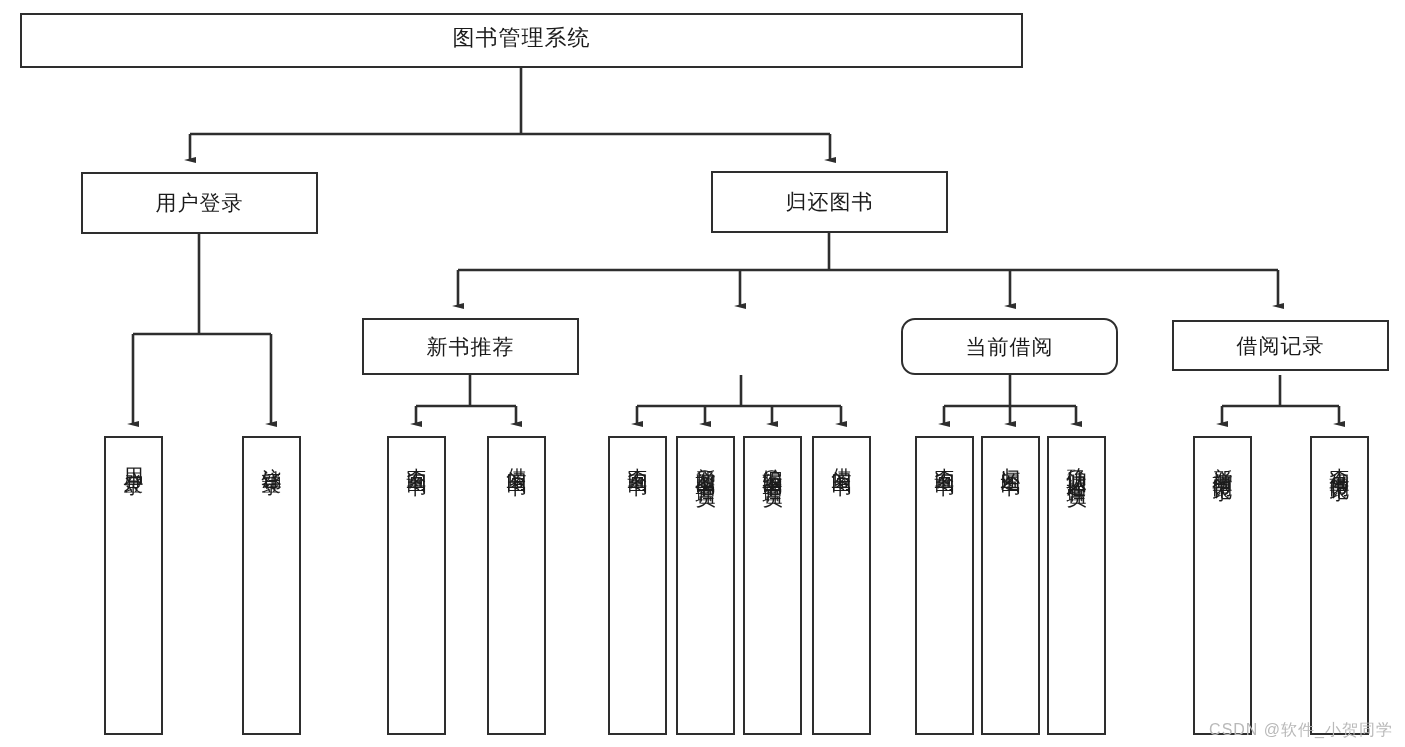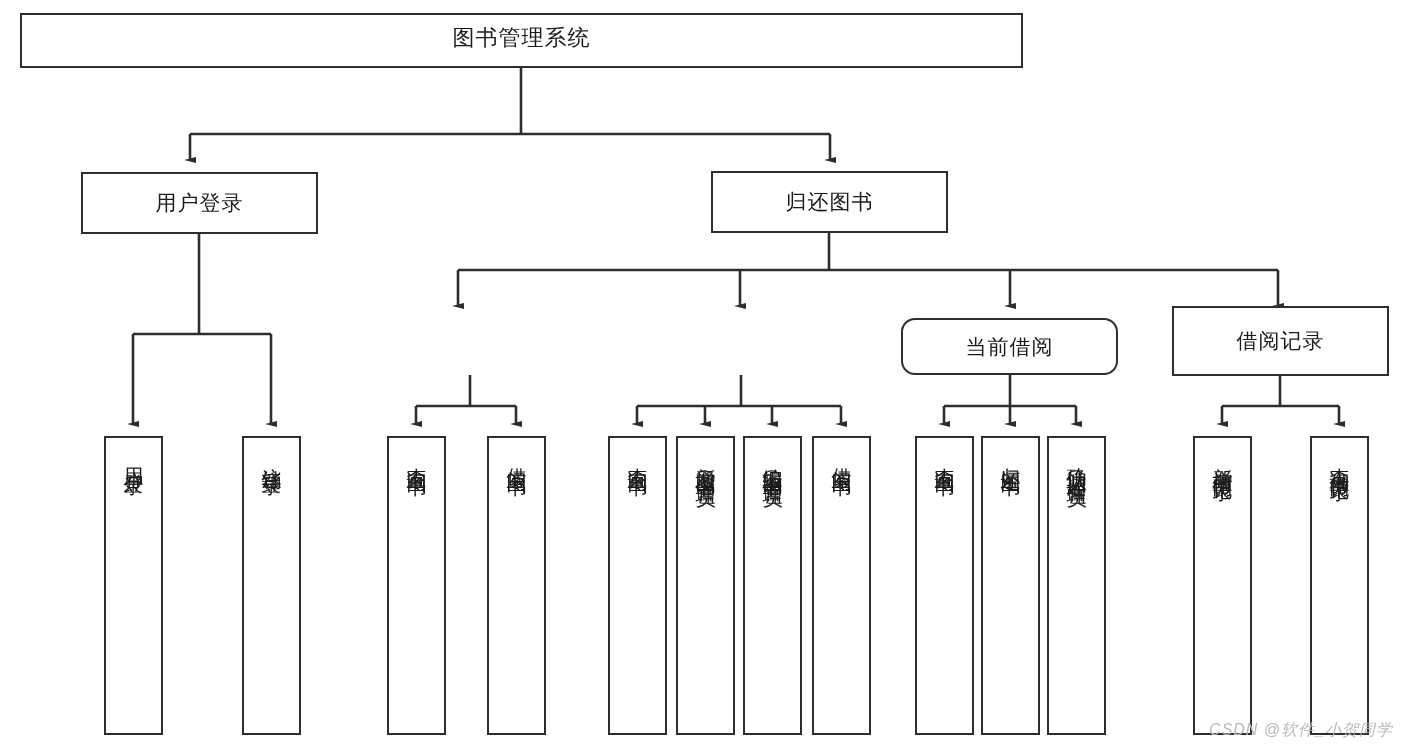--- a/index.html
+++ b/index.html
@@ -44,21 +44,20 @@
   }
   .watermark{
     position:absolute;
     right:12px;
     bottom:6px;
     font-size:16px;
     color:#b9b9b9;
     letter-spacing:1px;
     z-index:3;
     white-space:nowrap;
-    font-style:italic;
   }
 </style>
 </head>
 <body>
 
 <div id="canvas">
 
   <svg class="edges" viewBox="0 0 1405 747">
     <defs>
       <marker id="arrow" markerWidth="10" markerHeight="12" refX="3" refY="6" orient="auto" markerUnits="userSpaceOnUse">
@@ -113,24 +112,27 @@
     <span class="label">图书管理系统</span>
   </div>
 
   <div class="node" style="left:81px;top:172px;width:237px;height:62px;">
     <span class="label">用户登录</span>
   </div>
   <div class="node" style="left:711px;top:171px;width:237px;height:62px;">
     <span class="label">归还图书</span>
   </div>
 
+  <div class="node" style="left:362px;top:318px;width:217px;height:57px;">
+    <span class="label">新书推荐</span>
+  </div>
   <div class="node" style="left:901px;top:318px;width:217px;height:57px;border-radius:14px;">
     <span class="label">当前借阅</span>
   </div>
-  <div class="node" style="left:1172px;top:306px;width:217px;height:70px;">
+  <div class="node" style="left:1172px;top:320px;width:217px;height:51px;">
     <span class="label">借阅记录</span>
   </div>
 
   <div class="node leaf" style="left:104px;top:436px;width:59px;height:299px;">
     <span class="label">用户登录</span>
   </div>
   <div class="node leaf" style="left:242px;top:436px;width:59px;height:299px;">
     <span class="label">注销登录</span>
   </div>
 

